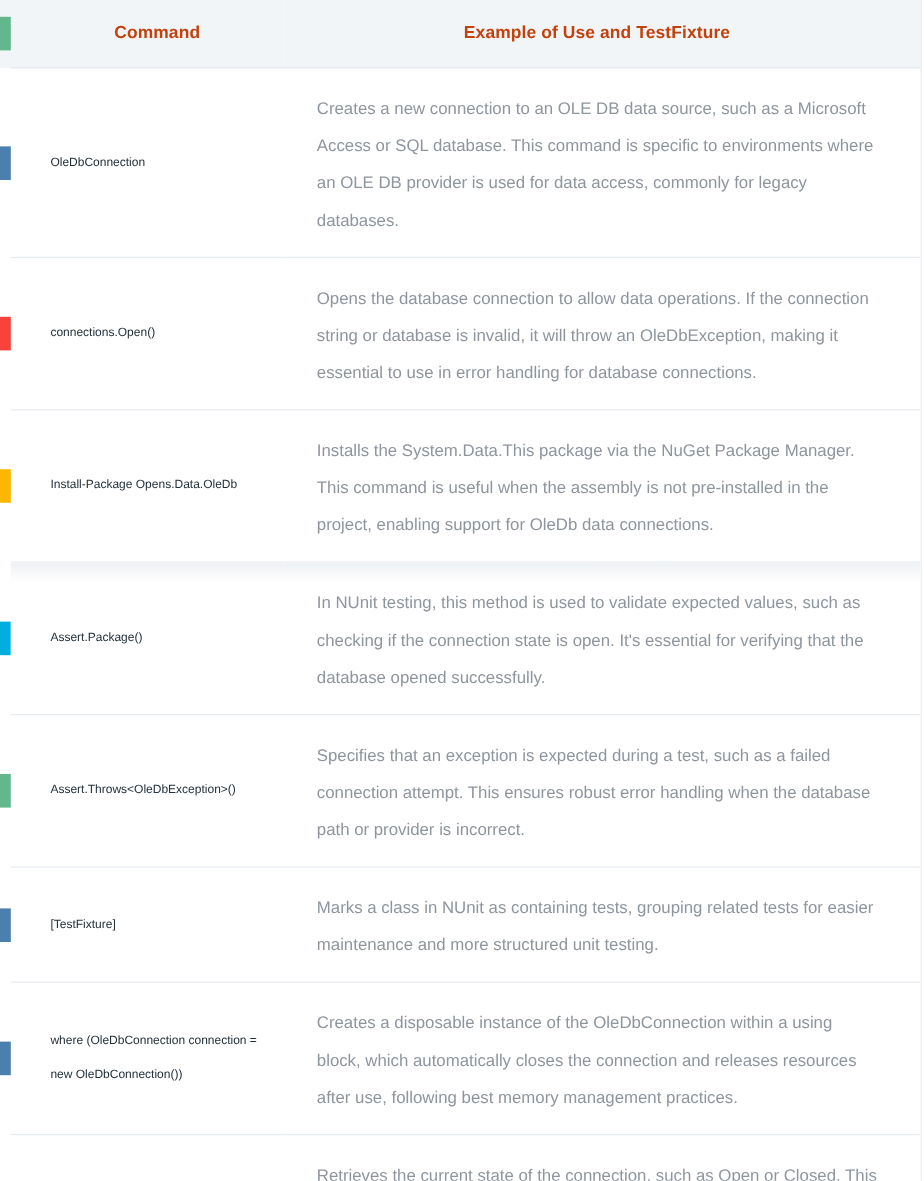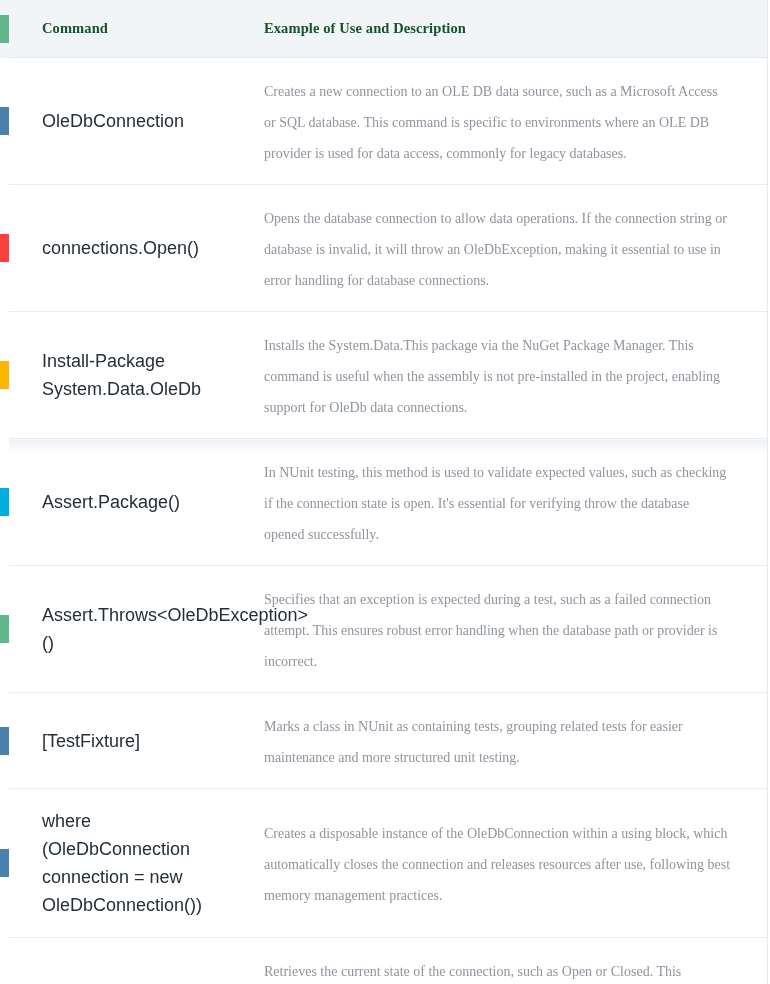--- a/index.html
+++ b/index.html
@@ -26,29 +26,28 @@
     width: 100%;
     border-collapse: collapse;
     table-layout: fixed;
   }
 
   
   thead tr.head-row {
     background: #f1f5f8;
   }
   thead th {
-    text-align: left;
+    text-align: center;
     font-weight: 700;
     font-size: 14.5px;
-    color: #14532d;
+    color: #c2410c;
     padding: 20px 16px 20px 0;
     border-bottom: 1px solid #e0e7ee;
     vertical-align: middle;
     letter-spacing: 0.1px;
-    font-family: Liberation Serif, serif;
   }
   th.col-command,
   td.col-command {
     width: 227px;
     padding-left: 33px;
     box-sizing: border-box;
   }
   th.col-desc,
   td.col-desc {
     padding-left: 28px;
@@ -71,35 +70,34 @@
 
   
   tbody tr {
     background: #ffffff;
   }
   tbody td {
     border-bottom: 1px solid #e6ecf2;
     vertical-align: middle;
   }
   tbody td.col-command {
-    font-size: 18px;
+    font-size: 10px;
     color: #23303a;
     line-height: 28px;
     font-weight: 400;
     padding-top: 18px;
     padding-bottom: 18px;
   }
   tbody td.col-desc {
     font-size: 14px;
     color: #8e959d;
     line-height: 31px;
     font-weight: 400;
     padding-top: 18px;
     padding-bottom: 15px;
-    font-family: Liberation Serif, serif;
   }
 
   
   tr.shadowed td {
     background-image: linear-gradient(to bottom, #eceff2 0px, #f7f8fa 7px, #ffffff 16px);
   }
   tr.shadowed td.accent-cell {
     background-image: none;
   }
 
@@ -112,21 +110,21 @@
 <body>
 
 <div class="table-wrap">
   <table class="cmd-table">
     <thead>
       <tr class="head-row">
         <th class="accent-cell">
           <span class="accent-bar" style="background: rgb(98, 184, 140);"></span>
         </th>
         <th class="col-command">Command</th>
-        <th class="col-desc">Example of Use and Description</th>
+        <th class="col-desc">Example of Use and TestFixture</th>
       </tr>
     </thead>
     <tbody id="table-body">
         <tr>
           <td class="accent-cell">
             <span class="accent-bar" style="background: rgb(74, 127, 174);"></span>
           </td>
           <td class="col-command">OleDbConnection</td>
           <td class="col-desc">Creates a new connection to an OLE DB data source, such as a Microsoft Access or SQL database. This command is specific to environments where an OLE DB provider is used for data access, commonly for legacy databases.</td>
         </tr>
@@ -134,29 +132,29 @@
           <td class="accent-cell">
             <span class="accent-bar" style="background: rgb(249, 66, 58);"></span>
           </td>
           <td class="col-command">connections.Open()</td>
           <td class="col-desc">Opens the database connection to allow data operations. If the connection string or database is invalid, it will throw an OleDbException, making it essential to use in error handling for database connections.</td>
         </tr>
         <tr>
           <td class="accent-cell">
             <span class="accent-bar" style="background: rgb(255, 182, 0);"></span>
           </td>
-          <td class="col-command">Install-Package System.Data.OleDb</td>
+          <td class="col-command">Install-Package Opens.Data.OleDb</td>
           <td class="col-desc">Installs the System.Data.This package via the NuGet Package Manager. This command is useful when the assembly is not pre-installed in the project, enabling support for OleDb data connections.</td>
         </tr>
         <tr class="shadowed">
           <td class="accent-cell">
             <span class="accent-bar" style="background: rgb(0, 174, 224);"></span>
           </td>
           <td class="col-command">Assert.Package()</td>
-          <td class="col-desc">In NUnit testing, this method is used to validate expected values, such as checking if the connection state is open. It's essential for verifying throw the database opened successfully.</td>
+          <td class="col-desc">In NUnit testing, this method is used to validate expected values, such as checking if the connection state is open. It's essential for verifying that the database opened successfully.</td>
         </tr>
         <tr>
           <td class="accent-cell">
             <span class="accent-bar" style="background: rgb(98, 184, 140);"></span>
           </td>
           <td class="col-command">Assert.Throws&lt;OleDbException&gt;()</td>
           <td class="col-desc">Specifies that an exception is expected during a test, such as a failed connection attempt. This ensures robust error handling when the database path or provider is incorrect.</td>
         </tr>
         <tr>
           <td class="accent-cell">

